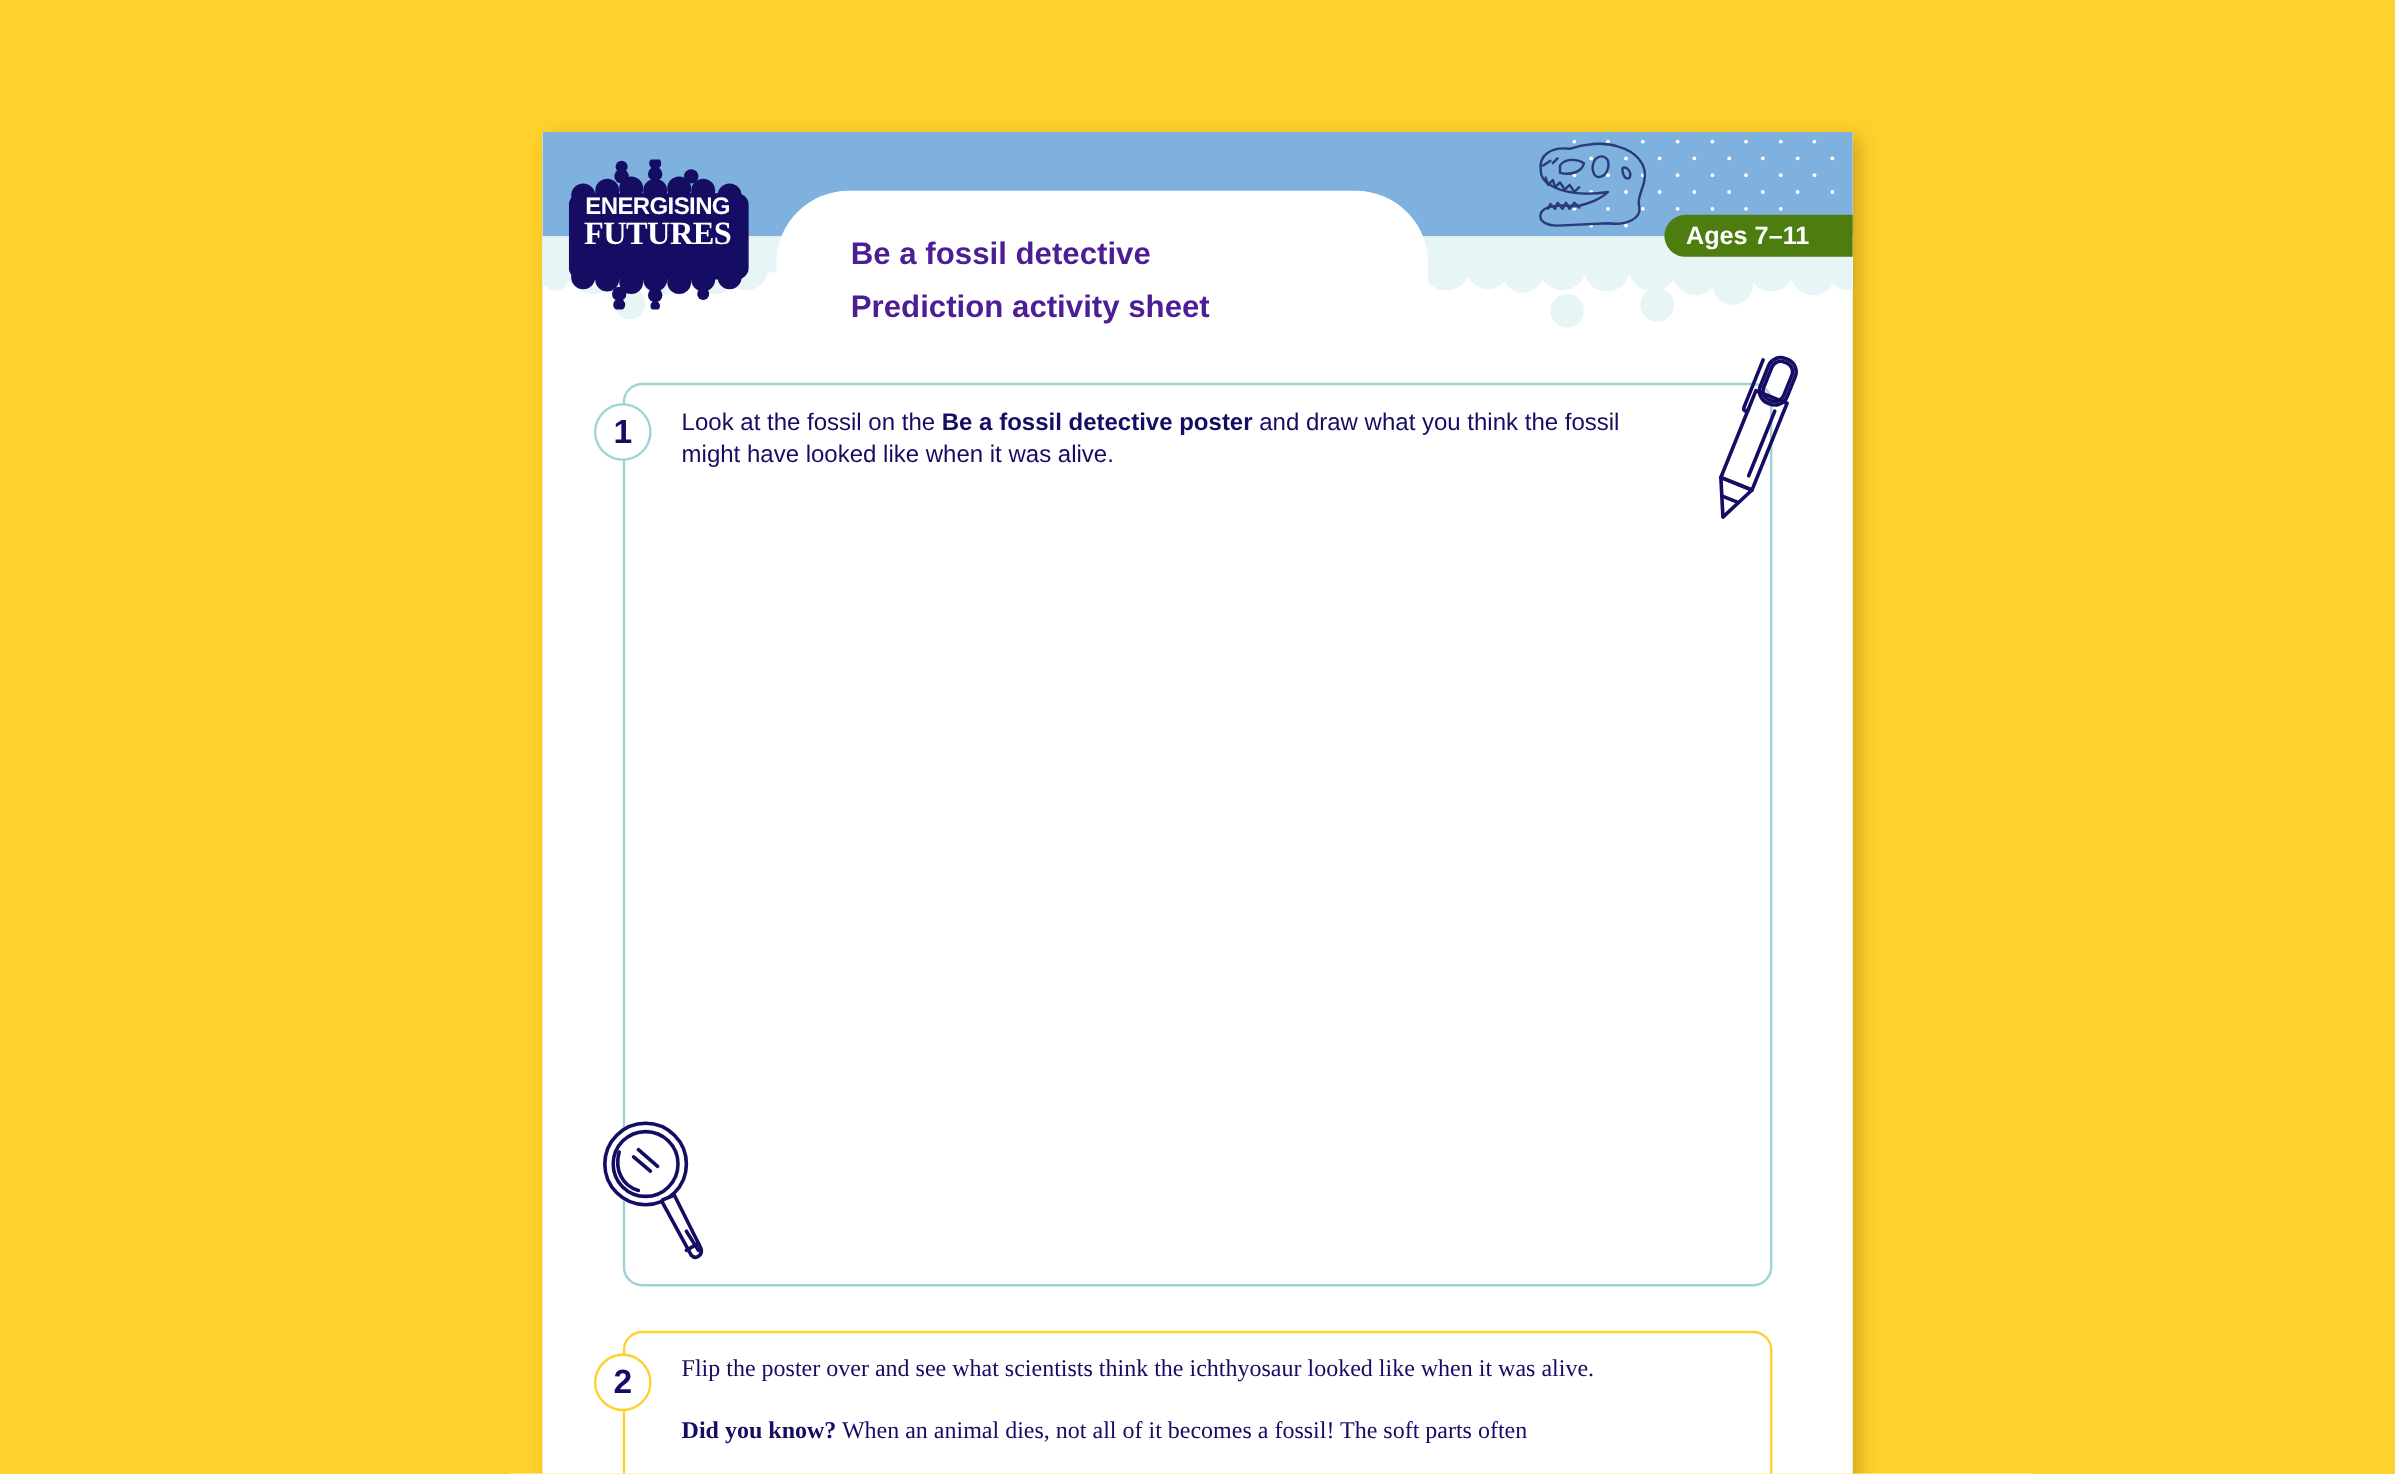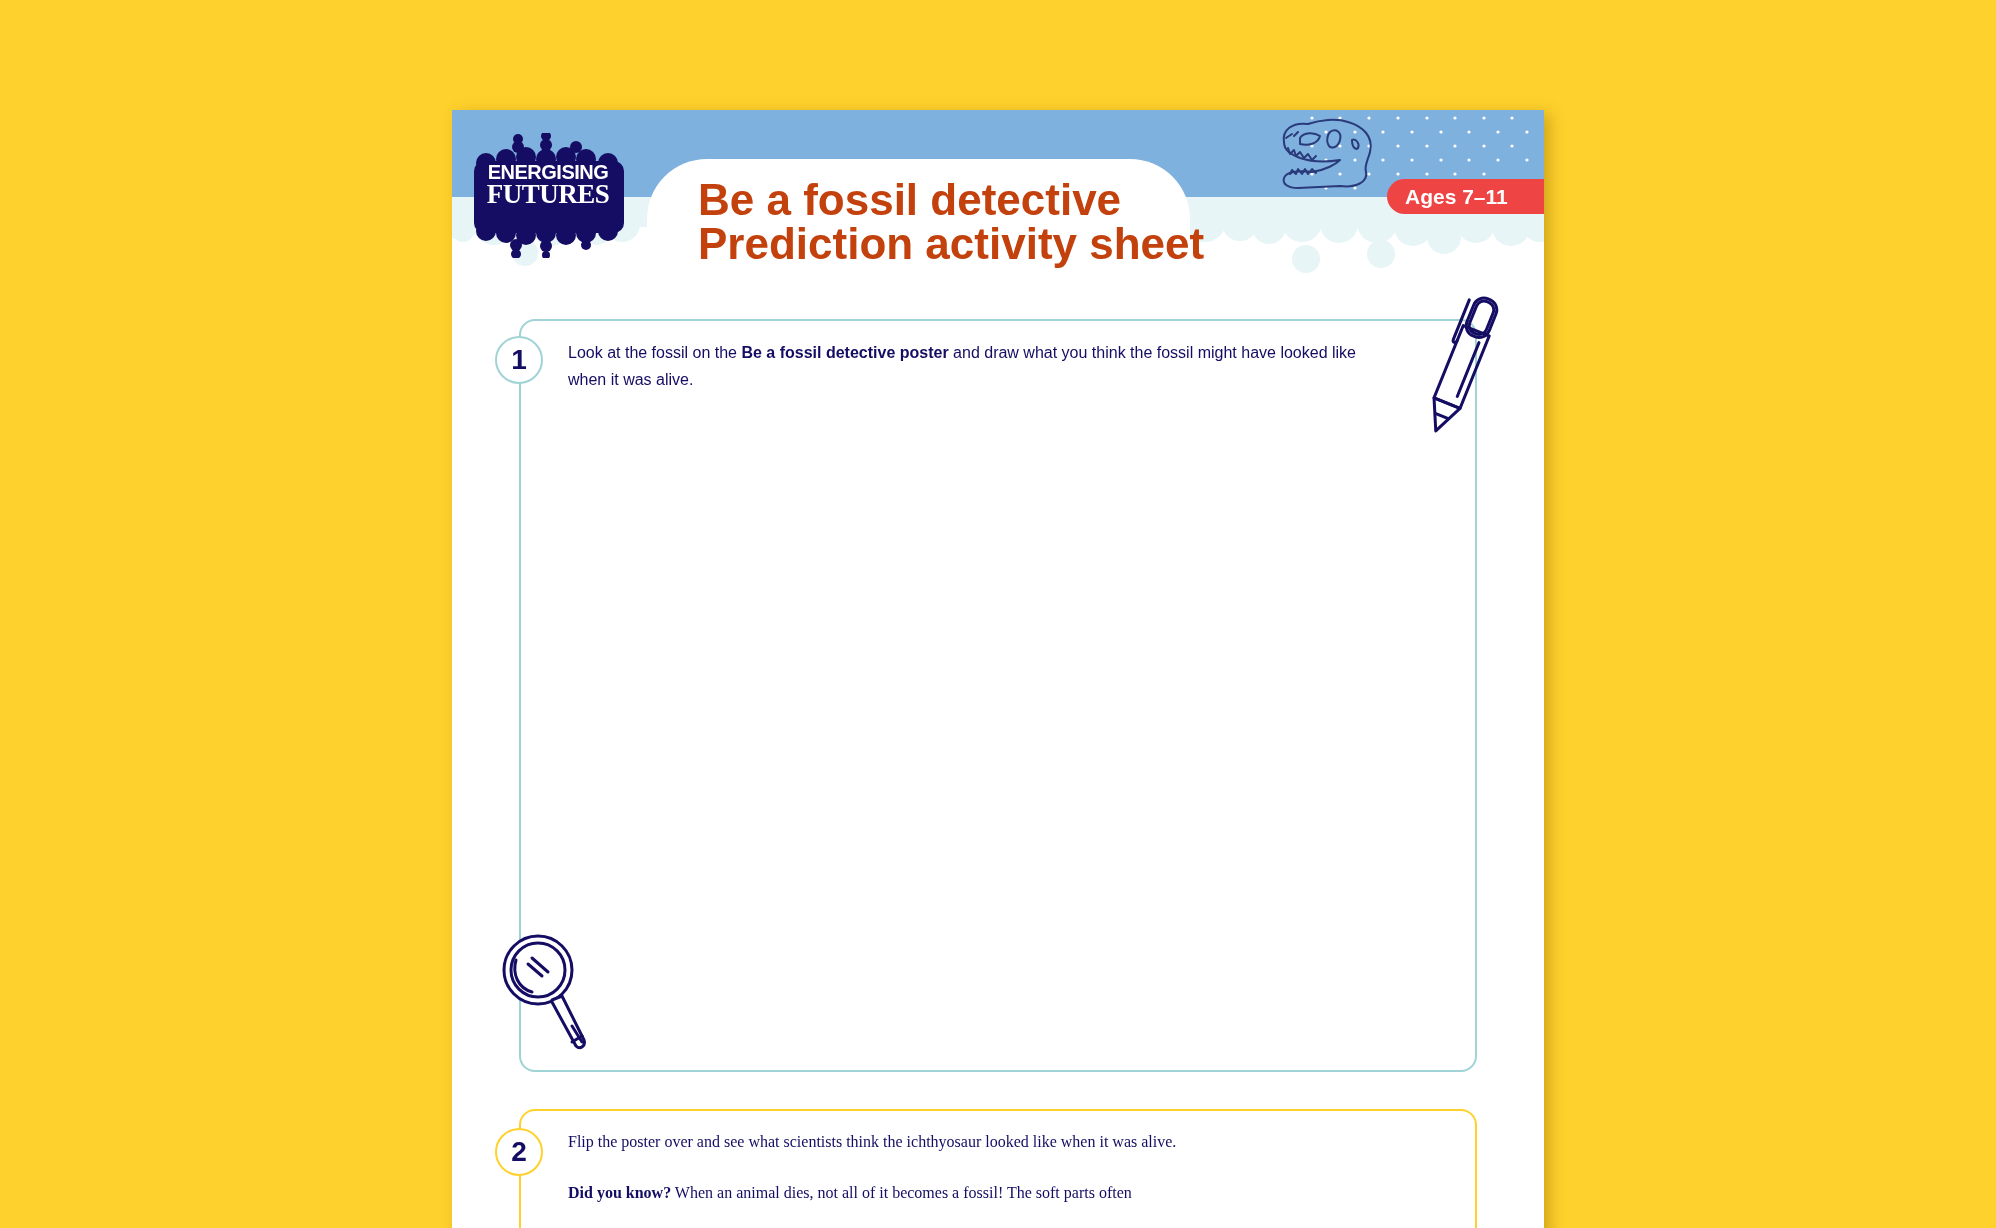--- a/index.html
+++ b/index.html
@@ -27,37 +27,37 @@
     }
     .cloud { position: absolute; background: #E7F5F6; border-radius: 50%; }
     .dots { position: absolute; left: 300px; top: 0; }
     .title-tab {
       position: absolute; left: 195px; top: 49px; width: 543px; height: 150px;
       background: #ffffff;
       border-radius: 60px 60px 0 0;
     }
     .title {
       position: absolute; left: 246px; top: 68px;
-      font-size: 44px; font-weight: bold; line-height: 44px;
-      color: #c2410c; margin: 0;
+      font-size: 26px; font-weight: bold; line-height: 44px;
+      color: #4c1d95; margin: 11px;
     }
     .title span { display: block; }
     .logo {
       position: absolute; left: 22px; top: 23px; width: 150px; height: 125px;
     }
     .logo-text {
       position: absolute; left: 31px; top: 55px; width: 134px;
       color: #fff; font-weight: bold; text-align: center;
       letter-spacing: -0.5px;
     }
     .logo-text .l1 { font-size: 20px; line-height: 20px; display: block; }
     .logo-text .l2 { font-size: 27px; line-height: 24px; display: block; font-family: Liberation Serif, serif; }
     .badge {
       position: absolute; left: 935px; top: 69px; width: 157px; height: 35px;
-      background: #ef4444; color: #fff;
+      background: #4d7c0f; color: #fff;
       border-radius: 18px 0 0 18px;
       font-weight: bold; font-size: 21px; line-height: 35px;
       padding-left: 18px; box-sizing: border-box;
     }
     .dino { position: absolute; left: 826px; top: 4px; width: 100px; height: 82px; }
     .step-box {
       position: absolute; left: 67px; width: 958px;
       border-radius: 16px; box-sizing: border-box;
     }
     .step1 { top: 209px; height: 753px; border: 2.5px solid #9FD3D6; }
@@ -65,21 +65,21 @@
     .step-num {
       position: absolute; width: 48px; height: 48px; border-radius: 50%;
       background: #fff; box-sizing: border-box;
       font-weight: bold; font-size: 28px; text-align: center; line-height: 44px;
       color: #140D63;
     }
     .num1 { left: 43px; top: 226px; border: 2.5px solid #9FD3D6; }
     .num2 { left: 43px; top: 1018px; border: 2.5px solid #FFD12C; }
     .step-text {
       position: absolute; left: 116px; width: 800px;
-      font-size: 16px; line-height: 27px; color: #140D63;
+      font-size: 20px; line-height: 27px; color: #140D63;
     }
     .text1 { top: 229px; }
     .text2 { top: 1018px; }
     .text2 p { margin: 0 0 24px 0; font-family: Liberation Serif, serif; }
     .pen { position: absolute; left: 970px; top: 178px; width: 80px; height: 155px; }
     .magnifier { position: absolute; left: 50px; top: 820px; width: 90px; height: 130px; }
   </style>
 </head>
 <body>
 

